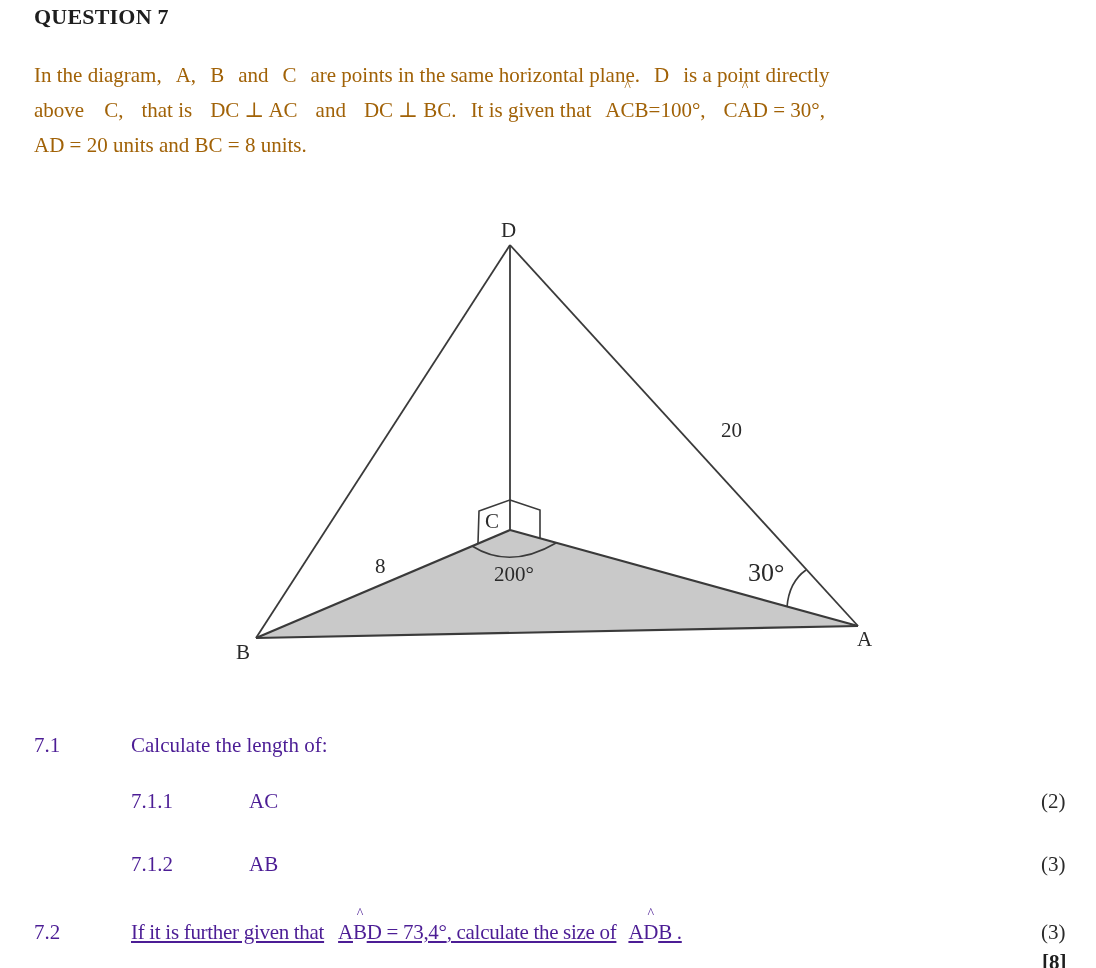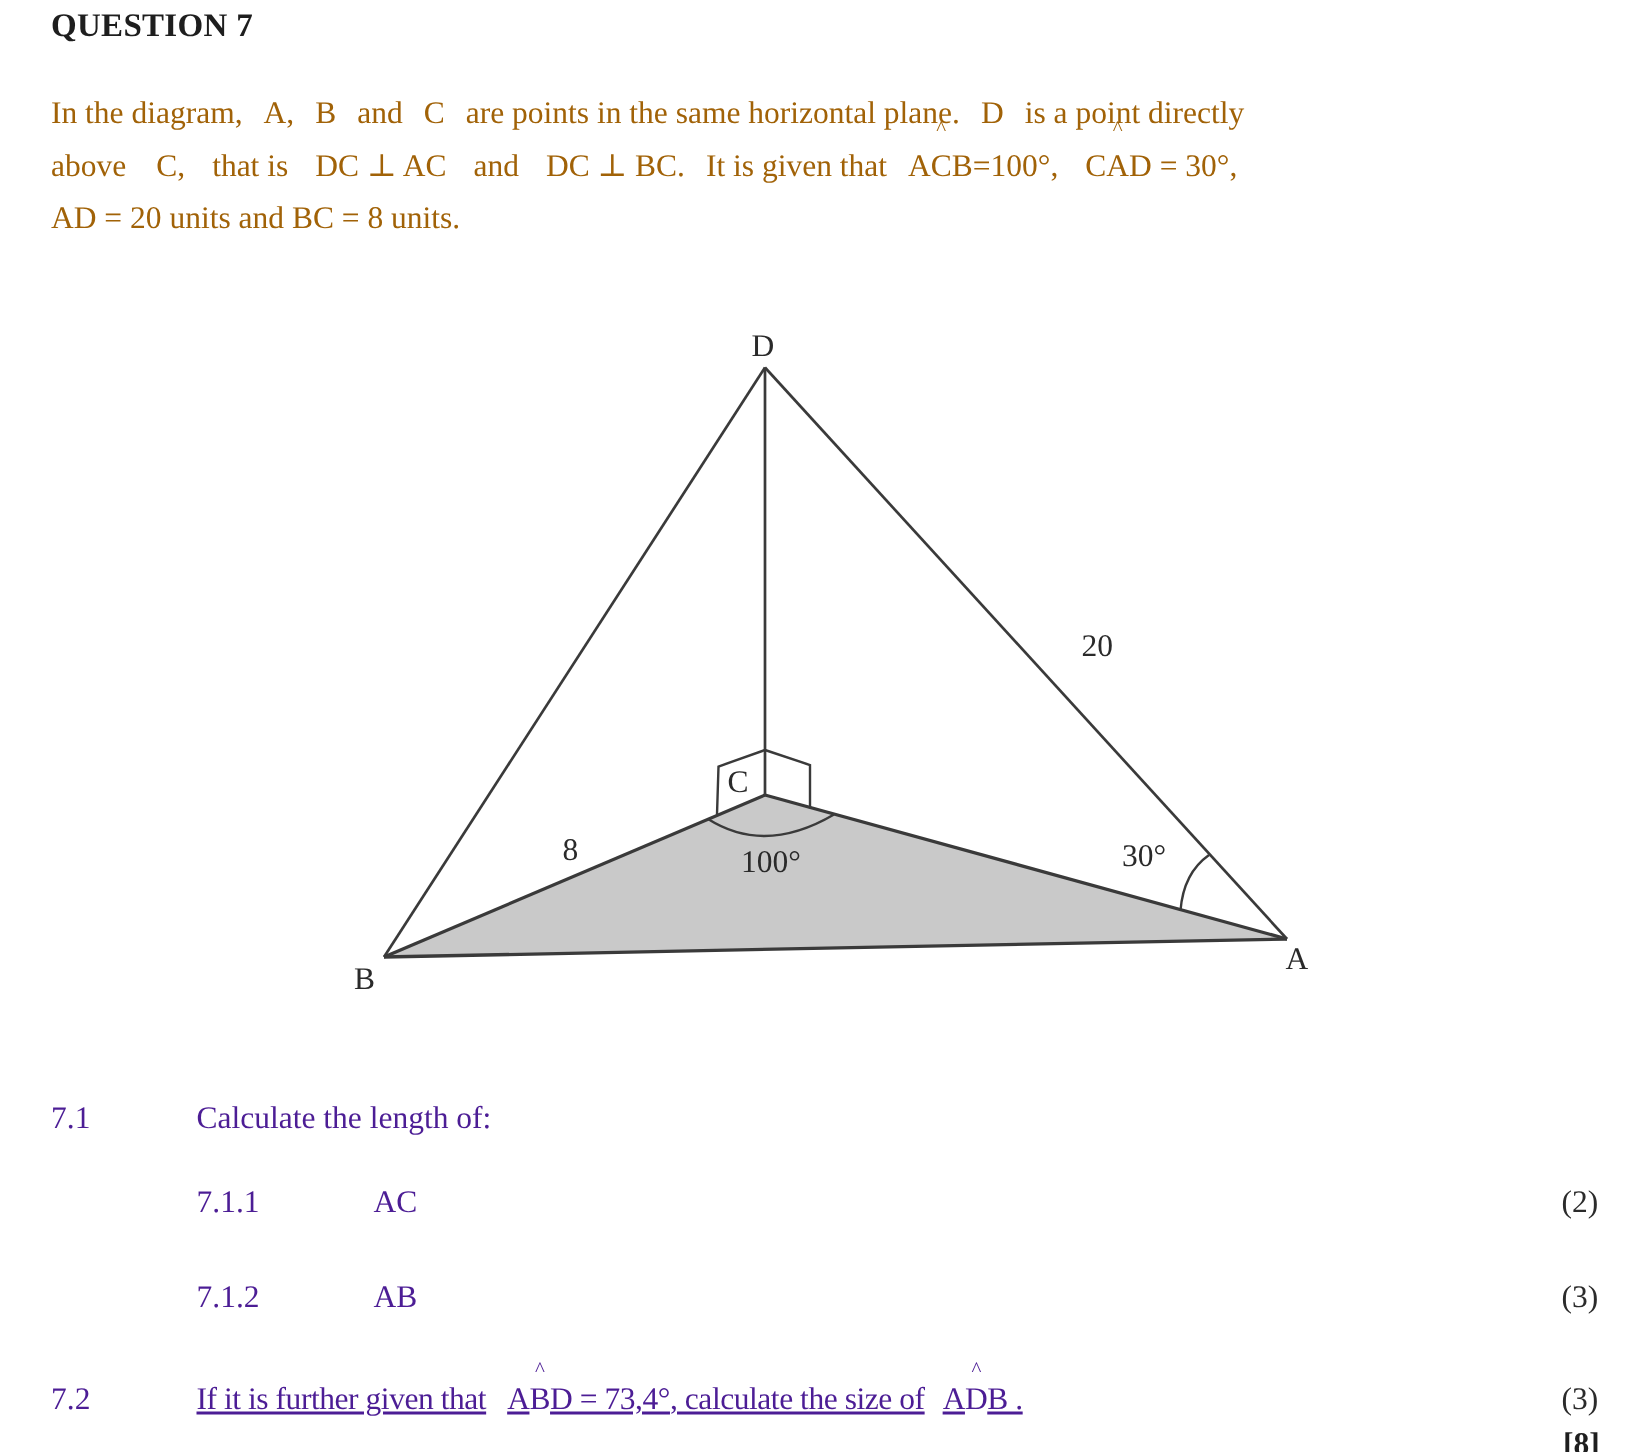--- a/index.html
+++ b/index.html
@@ -63,22 +63,22 @@
 
   <path d="M 787,607 Q 789,582 806,570" fill="none" stroke="#3a3a3a" stroke-width="1.6"></path>
 </svg>
 
 <div class="abs" style="left:501px; top:218px; font-size:21px;">D</div>
 <div class="abs" style="left:485px; top:509px; font-size:21px;">C</div>
 <div class="abs" style="left:236px; top:640px; font-size:21px;">B</div>
 <div class="abs" style="left:857px; top:627px; font-size:21px;">A</div>
 <div class="abs" style="left:697px; top:418px; font-size:21px;margin-left:24px;">20</div>
 <div class="abs" style="left:375px; top:554px; font-size:21px;">8</div>
-<div class="abs" style="left:494px; top:562px; font-size:21px;">100°</div>
-<div class="abs" style="left:748px; top:558px; font-size:21px;">30°</div>
+<div class="abs" style="left:494px; top:562px; font-size:21px;">200°</div>
+<div class="abs" style="left:748px; top:558px; font-size:26px;">30°</div>
 
 <div class="abs q" style="left:34px; top:733px;">7.1</div>
 <div class="abs q" style="left:131px; top:733px;">Calculate the length of:</div>
 
 <div class="abs q" style="left:131px; top:789px;font-family:Liberation Serif, serif;">7.1.1</div>
 <div class="abs q" style="left:249px; top:789px;">AC</div>
 <div class="abs marks" style="left:1041px; top:789px;">(2)</div>
 
 <div class="abs q" style="left:131px; top:852px;">7.1.2</div>
 <div class="abs q" style="left:249px; top:852px;">AB</div>

